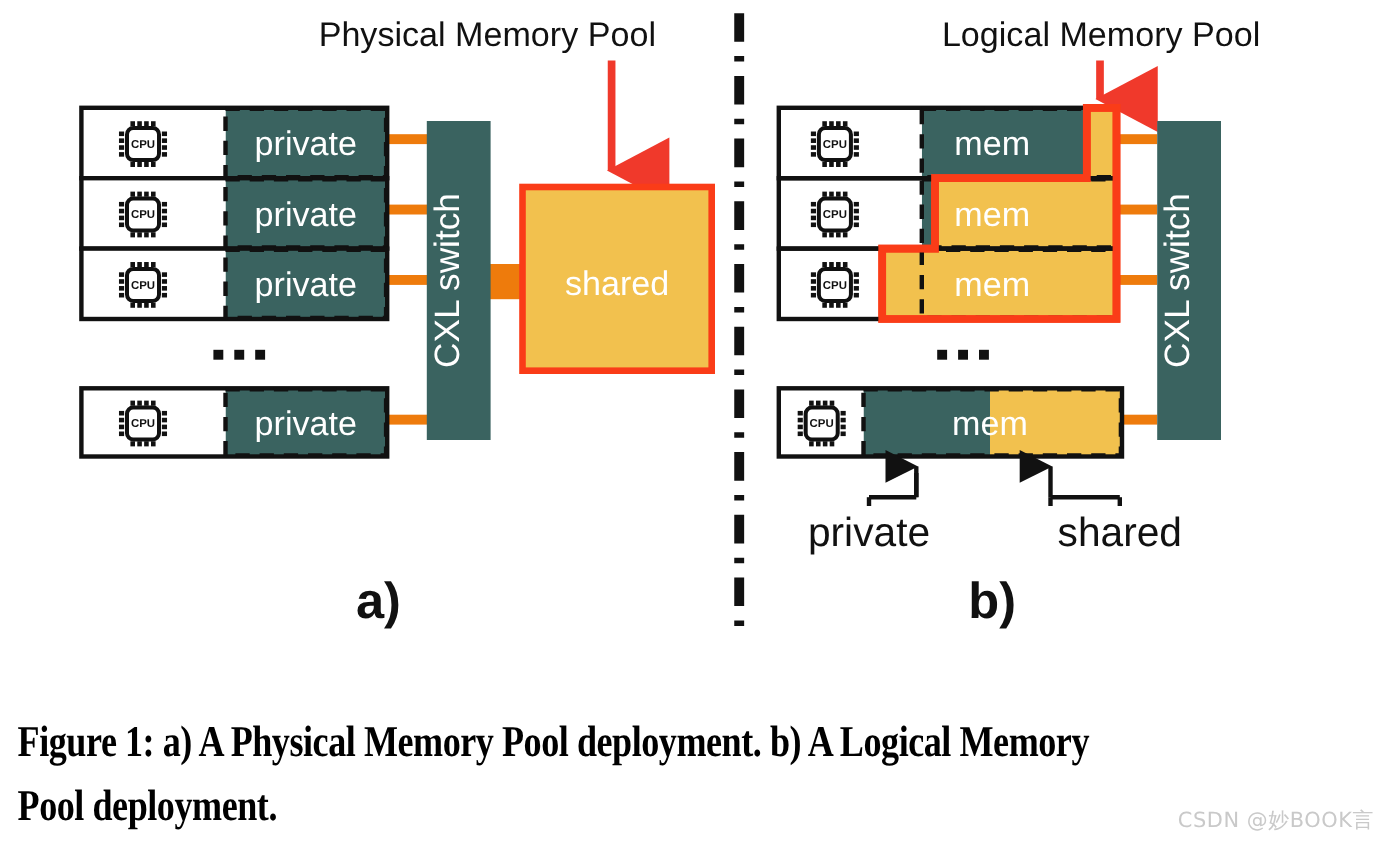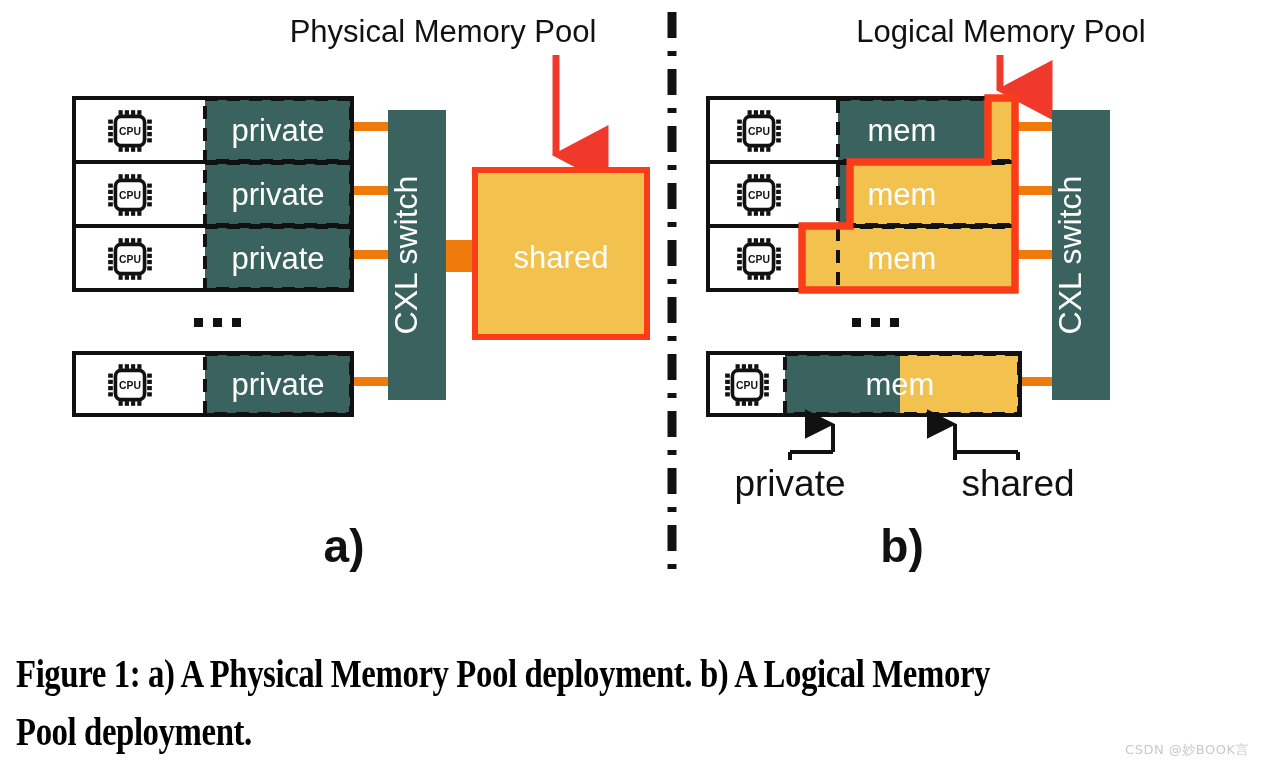--- a/index.html
+++ b/index.html
@@ -33,21 +33,21 @@
     letter-spacing: -0.5px;
     color: #000;
     transform: scaleX(0.82);
     transform-origin: left top;
   }
   .watermark {
     position: absolute;
     right: 14px;
     bottom: 10px;
     font-family: "DejaVu Sans", sans-serif;
-    font-size: 13px;
+    font-size: 19px;
     color: #c9c9c9;
     letter-spacing: 0.5px;
     white-space: nowrap;
   }
 </style>
 </head>
 <body>
 
 <div id="figure">
 <svg width="1263" height="769" viewBox="0 0 1263 769" xmlns="http://www.w3.org/2000/svg">

